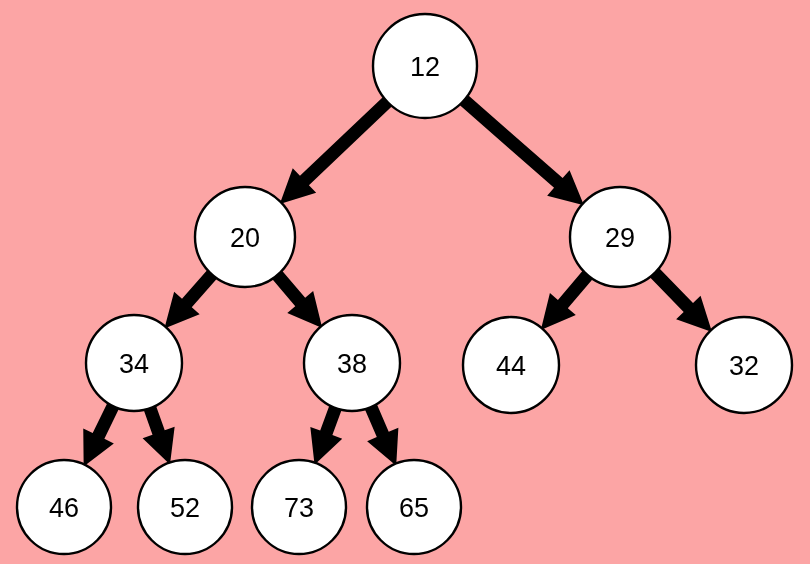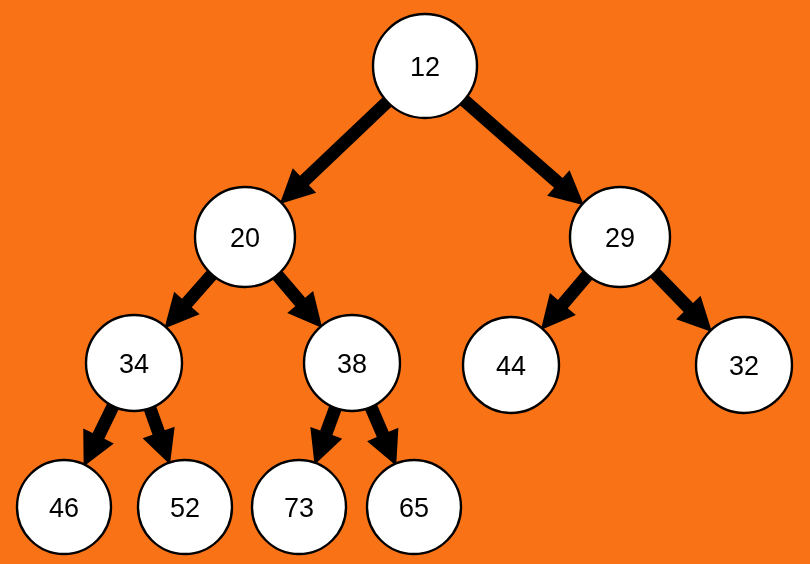--- a/index.html
+++ b/index.html
@@ -10,21 +10,21 @@
   body {
     width: 810px;
     height: 564px;
     overflow: hidden;
     font-family: "Liberation Sans", sans-serif;
   }
   #tree-canvas {
     position: relative;
     width: 810px;
     height: 564px;
-    background: #f97316;
+    background: #fca5a5;
   }
   #tree-svg {
     position: absolute;
     top: 0;
     left: 0;
     width: 810px;
     height: 564px;
     display: block;
   }
   .node-circle {

